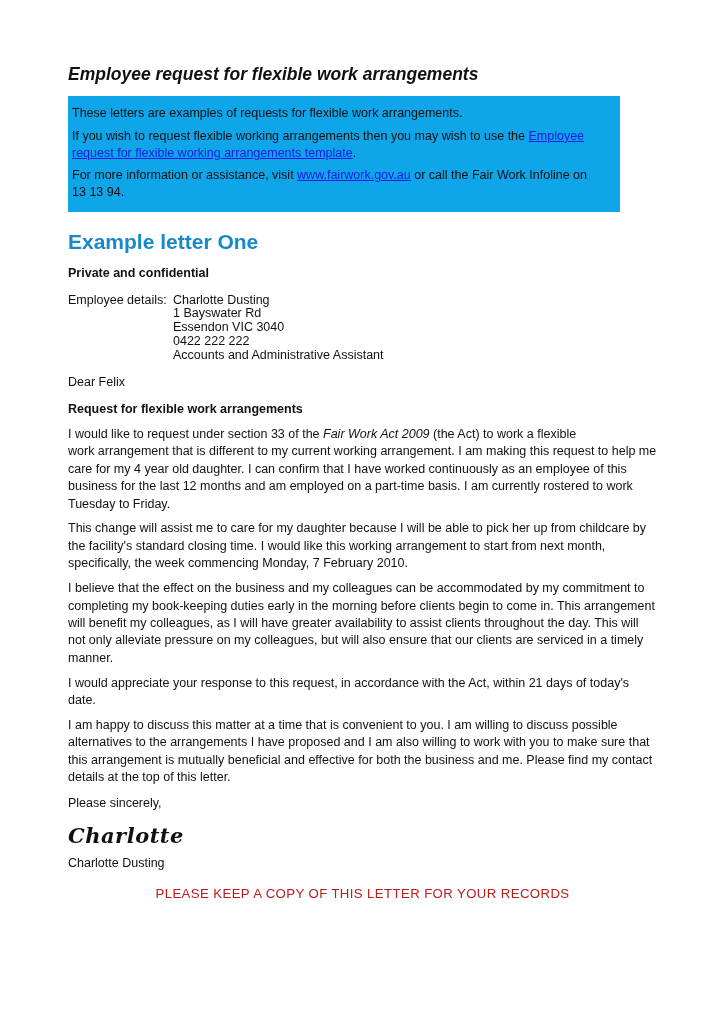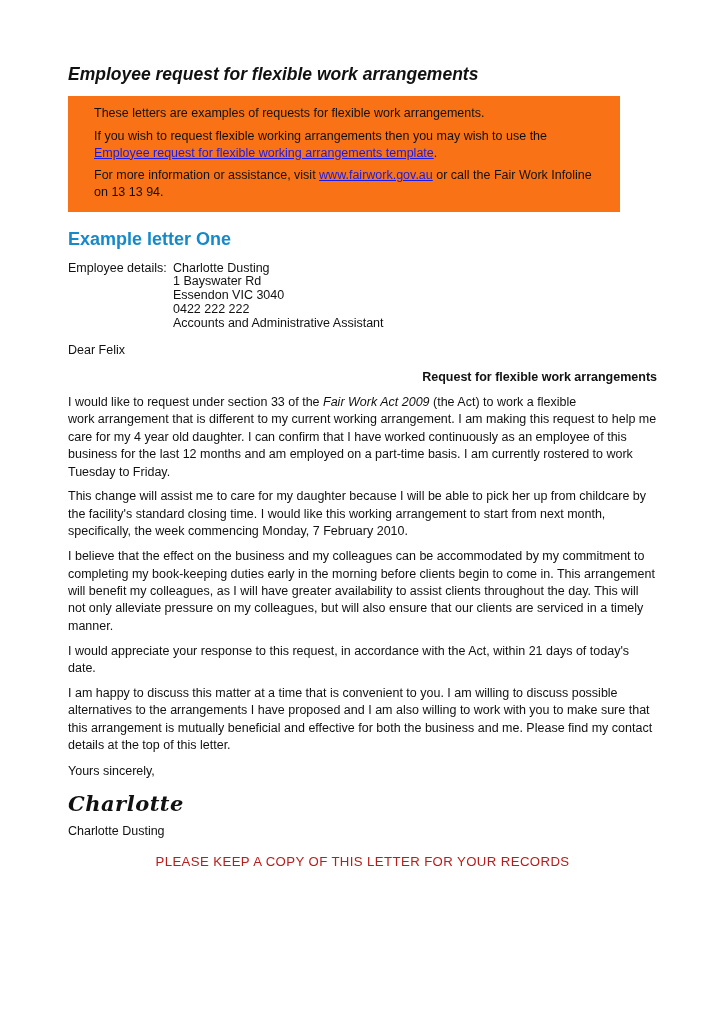--- a/index.html
+++ b/index.html
@@ -20,36 +20,36 @@
   h1 {
     font-size: 17.5px;
     line-height: 1.2;
     margin: 0 0 10px 0;
     font-weight: bold;
     color: #111111;
     font-style: italic;
   }
   h1.subtitle { margin-bottom: 0; }
   .info-box {
-    background: #f97316;
+    background: #0ea5e9;
     margin-top: 11px;
     margin-right: 37px;
-    padding: 3px 19px 5px 26px;
+    padding: 3px 19px 5px 4px;
   }
   .info-box p {
     margin: 6px 0;
     line-height: 16.8px;
   }
   a.link {
     color: #1a1ae6;
     text-decoration: underline;
     cursor: pointer;
   }
   h2 {
-    font-size: 18px;
+    font-size: 21px;
     font-weight: bold;
     color: #1689ca;
     margin: 17px 0 0 0;
     line-height: 1.2;
   }
   p { margin: 0; line-height: 17.4px; }
   .date { margin-top: 16px; }
   .bold { font-weight: bold; }
   .confidential { margin-top: 11px; }
   .details {
@@ -57,21 +57,21 @@
     margin-top: 11px;
   }
   .details-label {
     width: 105px;
     flex: 0 0 105px;
     line-height: 13.8px;
   }
   .details-values div { line-height: 13.8px; }
   .salutation { margin-top: 11px; }
   .subject {
-    text-align: right;
+    text-align: left;
     font-weight: bold;
     margin: 10px 0 4px 0;
   }
   .para {
     margin: 7.5px 0;
     line-height: 17.4px;
   }
   .pre { white-space: pre-line; }
   .closing { margin-top: 8px; }
   .signature {
@@ -100,20 +100,21 @@
 
   <div class="info-box">
     <p>These letters are examples of requests for flexible work arrangements.</p>
     <p><span>If you wish to request flexible working arrangements then you may wish to use the </span><a class="link" href="#">Employee request for flexible working arrangements template</a><span>.</span></p>
     <p><span>For more information or assistance, visit </span><a class="link" href="#">www.fairwork.gov.au</a><span> or call the Fair Work Infoline on 13 13 94.</span></p>
   </div>
 
   <h2>Example letter One</h2>
 
 
+  <p class="bold confidential">Private and confidential</p>
 
   <div class="details">
     <div class="details-label">Employee details:</div>
     <div class="details-values">
       <div>Charlotte Dusting</div>
       <div>1 Bayswater Rd</div>
       <div>Essendon VIC 3040</div>
       <div>0422 222 222</div>
       <div>Accounts and Administrative Assistant</div>
     </div>
@@ -128,21 +129,21 @@
 
 
   <p class="para">This change will assist me to care for my daughter because I will be able to pick her up from childcare by the facility's standard closing time. I would like this working arrangement to start from next month, specifically, the week commencing Monday, 7 February 2010.</p>
 
   <p class="para">I believe that the effect on the business and my colleagues can be accommodated by my commitment to completing my book-keeping duties early in the morning before clients begin to come in. This arrangement will benefit my colleagues, as I will have greater availability to assist clients throughout the day. This will not only alleviate pressure on my colleagues, but will also ensure that our clients are serviced in a timely manner.</p>
 
   <p class="para">I would appreciate your response to this request, in accordance with the Act, within 21 days of today's date.</p>
 
   <p class="para">I am happy to discuss this matter at a time that is convenient to you. I am willing to discuss possible alternatives to the arrangements I have proposed and I am also willing to work with you to make sure that this arrangement is mutually beneficial and effective for both the business and me. Please find my contact details at the top of this letter.</p>
 
-  <p class="closing">Yours sincerely,</p>
+  <p class="closing">Please sincerely,</p>
 
   <div class="signature">Charlotte</div>
 
   <p class="signatory">Charlotte Dusting</p>
 
   <p class="footer-notice">PLEASE KEEP A COPY OF THIS LETTER FOR YOUR RECORDS</p>
 
 </div>
 
 </body></html>

